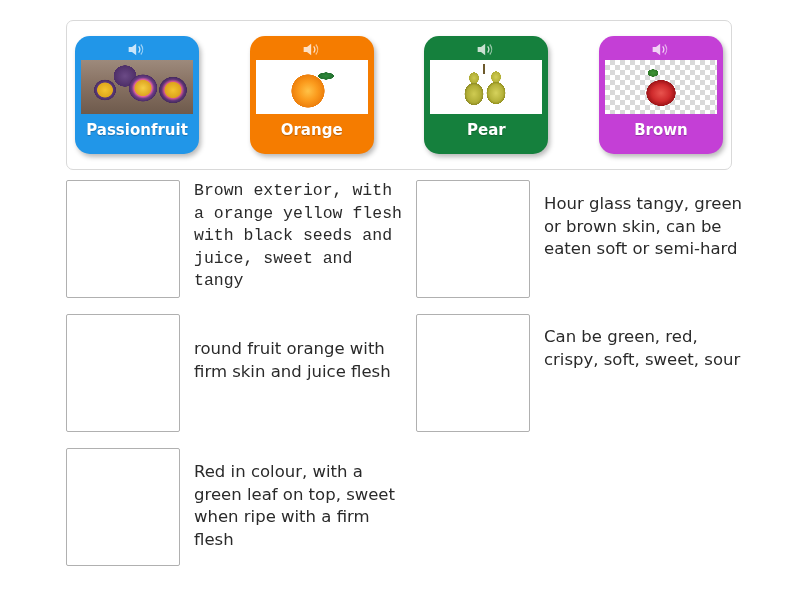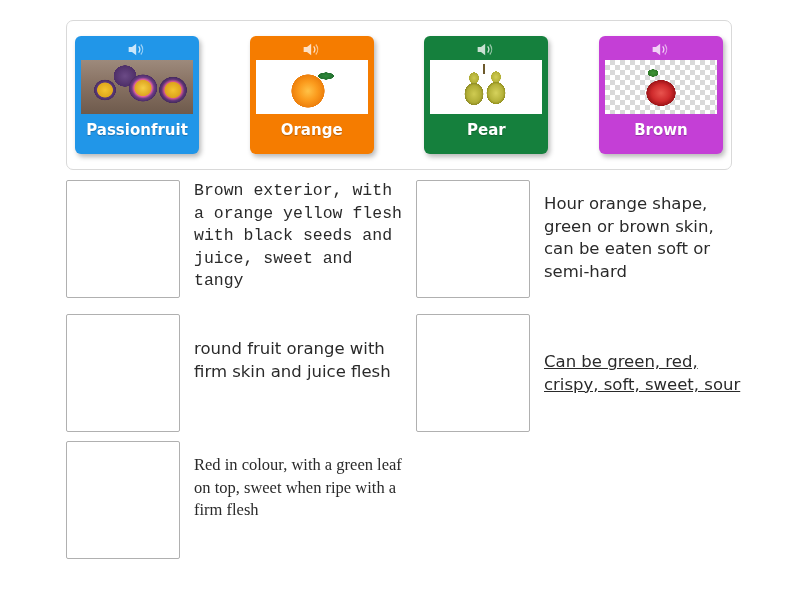--- a/index.html
+++ b/index.html
@@ -33,21 +33,21 @@
     display: flex;
     align-items: center;
     justify-content: space-between;
     padding: 0 8px;
   }
 
   .tile {
     position: relative;
     width: 124px;
     height: 118px;
-    border-radius: 6px;
+    border-radius: 15px;
     box-shadow: 2px 3px 5px rgba(0,0,0,0.28);
     overflow: hidden;
     cursor: pointer;
     display: flex;
     flex-direction: column;
     align-items: center;
   }
 
   .speaker-icon {
     margin-top: 5px;
@@ -233,36 +233,36 @@
       <div class="answer-item" style="top:4px;font-family:Liberation Mono, monospace;">
         <div class="drop-box"></div>
         <div class="answer-text">Brown exterior, with a orange yellow flesh with black seeds and juice, sweet and tangy</div>
       </div>
 
       <div class="answer-item" style="top:138px;">
         <div class="drop-box"></div>
         <div class="answer-text" style="margin-top:24px;">round fruit orange with firm skin and juice flesh</div>
       </div>
 
-      <div class="answer-item" style="top:265px;font-family:Liberation Serif, serif;">
+      <div class="answer-item" style="top:272px;">
         <div class="drop-box"></div>
         <div class="answer-text" style="margin-top:13px;">Red in colour, with a green leaf on top, sweet when ripe with a firm flesh</div>
       </div>
 
     </div>
 
     <div class="answer-col col-right">
 
       <div class="answer-item" style="top:4px;">
         <div class="drop-box"></div>
-        <div class="answer-text wide" style="margin-top:13px;">Hour orange shape, green or brown skin, can be eaten soft or semi-hard</div>
+        <div class="answer-text wide" style="margin-top:13px;">Hour glass tangy, green or brown skin, can be eaten soft or semi-hard</div>
       </div>
 
       <div class="answer-item" style="top:138px;">
         <div class="drop-box"></div>
-        <div class="answer-text wide" style="margin-top:37px;text-decoration:underline;">Can be green, red, crispy, soft, sweet, sour</div>
+        <div class="answer-text wide" style="margin-top:12px;">Can be green, red, crispy, soft, sweet, sour</div>
       </div>
 
     </div>
 
   </div>
 
 </div>
 
 </body></html>

